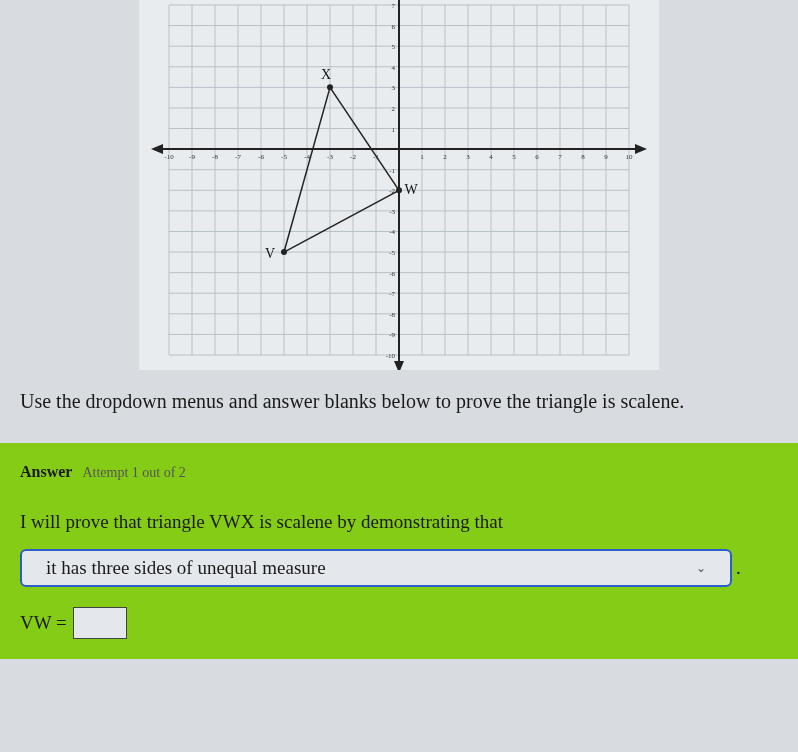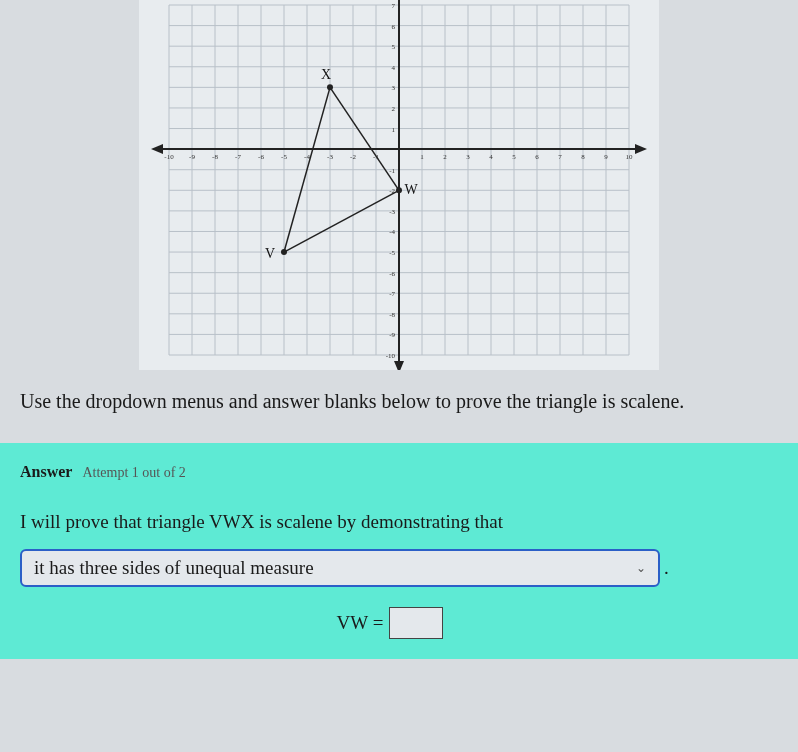--- a/index.html
+++ b/index.html
@@ -19,21 +19,21 @@
 }
 .graph-svg {
   background: #e8ecef;
 }
 .instruction {
   font-size: 20px;
   padding: 20px 4px 30px 20px;
   color: #1a1a1a;
 }
 .answer-section {
-  background: #5eead4;
+  background: #84cc16;
   padding: 20px;
 }
 .answer-header {
   font-size: 16px;
   margin-bottom: 30px;
 }
 .answer-header .label { font-weight: bold; }
 .answer-header .attempt { color: #555; font-size: 14px; margin-left: 6px; }
 .prove-line {
   font-size: 19px;
@@ -44,31 +44,31 @@
   align-items: center;
   margin-bottom: 20px;
 }
 .dropdown {
   display: flex;
   align-items: center;
   justify-content: space-between;
   border: 2px solid #2b5fc7;
   background: #e4e8ec;
   border-radius: 6px;
-  padding: 6px 12px;
-  width: 640px;
+  padding: 6px 24px;
+  width: 712px;
   font-size: 19px;
   font-family: Georgia, serif;
   cursor: pointer;
 }
 .dropdown .chev { font-size: 12px; color: #555; }
 .after-dd { font-size: 19px; margin-left: 4px; }
 .blanks-row {
   display: flex;
-  justify-content: center;
+  justify-content: space-between;
   width: 740px;
   font-size: 19px;
   align-items: center;
 }
 .blank-group { display: flex; align-items: center; gap: 6px; }
 .blank-input {
   width: 54px;
   height: 32px;
   border: 1.5px solid #444;
   background: #e4e8ec;

